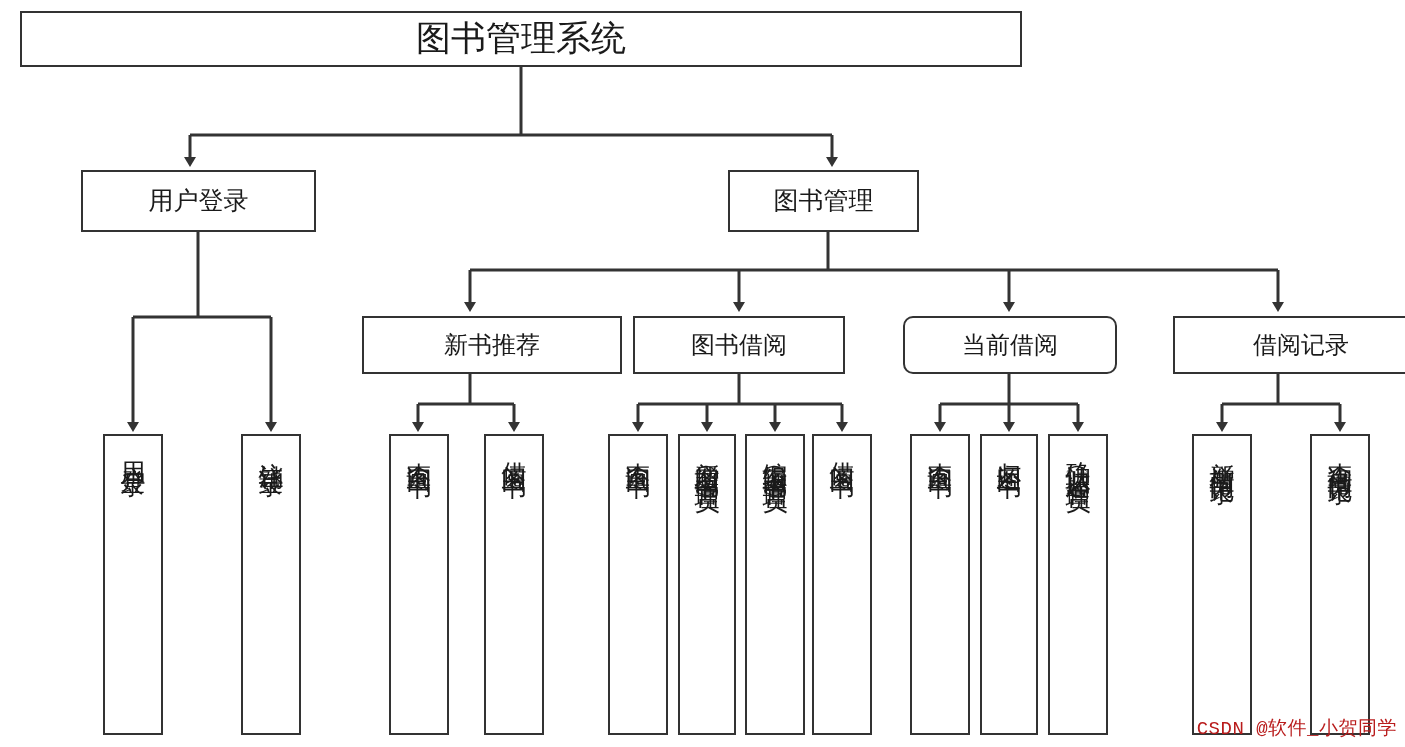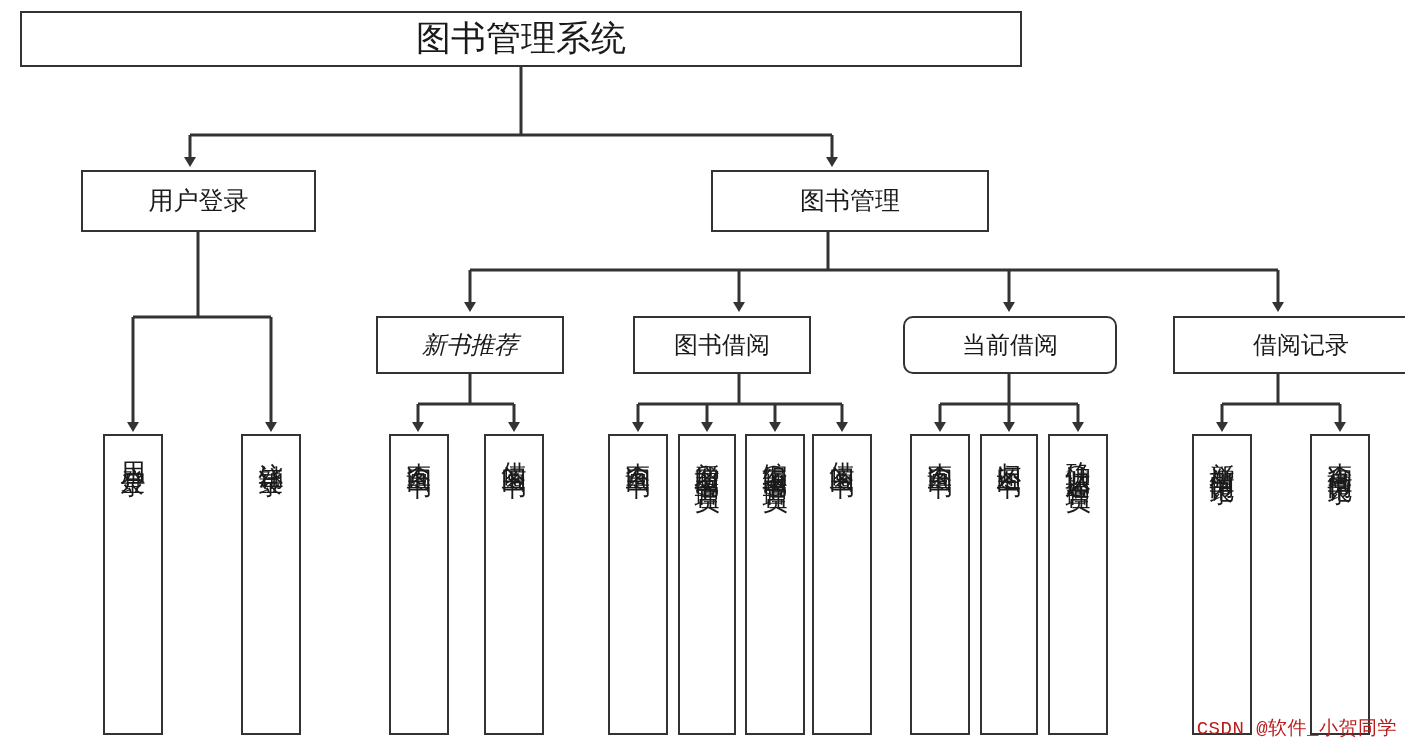--- a/index.html
+++ b/index.html
@@ -137,28 +137,28 @@
     </g>
   </svg>
 
   <div class="node horiz root" style="left:20px; top:11px; width:1002px; height:56px;">
     <span class="label">图书管理系统</span>
   </div>
 
   <div class="node horiz" style="left:81px; top:170px; width:235px; height:62px;">
     <span class="label">用户登录</span>
   </div>
-  <div class="node horiz" style="left:711px; top:170px; width:278px; height:62px;">
+  <div class="node horiz" style="left:728px; top:170px; width:191px; height:62px;">
     <span class="label">图书管理</span>
   </div>
 
-  <div class="node horiz lvl3" style="left:376px; top:316px; width:188px; height:58px;font-style:italic;">
+  <div class="node horiz lvl3" style="left:362px; top:316px; width:260px; height:58px;">
     <span class="label">新书推荐</span>
   </div>
-  <div class="node horiz lvl3" style="left:633px; top:316px; width:178px; height:58px;">
+  <div class="node horiz lvl3" style="left:633px; top:316px; width:212px; height:58px;">
     <span class="label">图书借阅</span>
   </div>
   <div class="node horiz lvl3" style="left:903px; top:316px; width:214px; height:58px;border-radius:10px;">
     <span class="label">当前借阅</span>
   </div>
   <div class="node horiz lvl3" style="left:1173px; top:316px; width:256px; height:58px;justify-content:center;">
     <span class="label">借阅记录</span>
   </div>
 
   <div class="node vert" style="left:103px; top:434px; width:60px; height:301px;">

